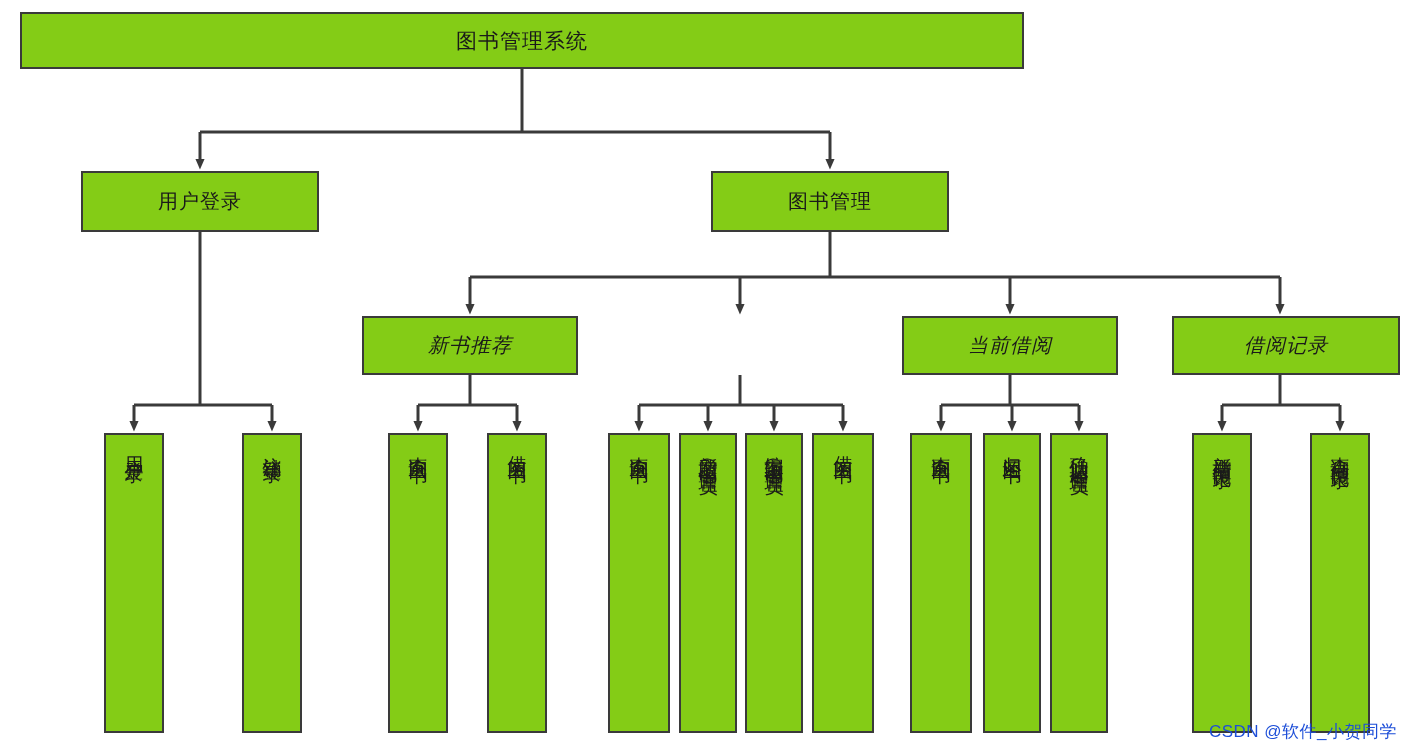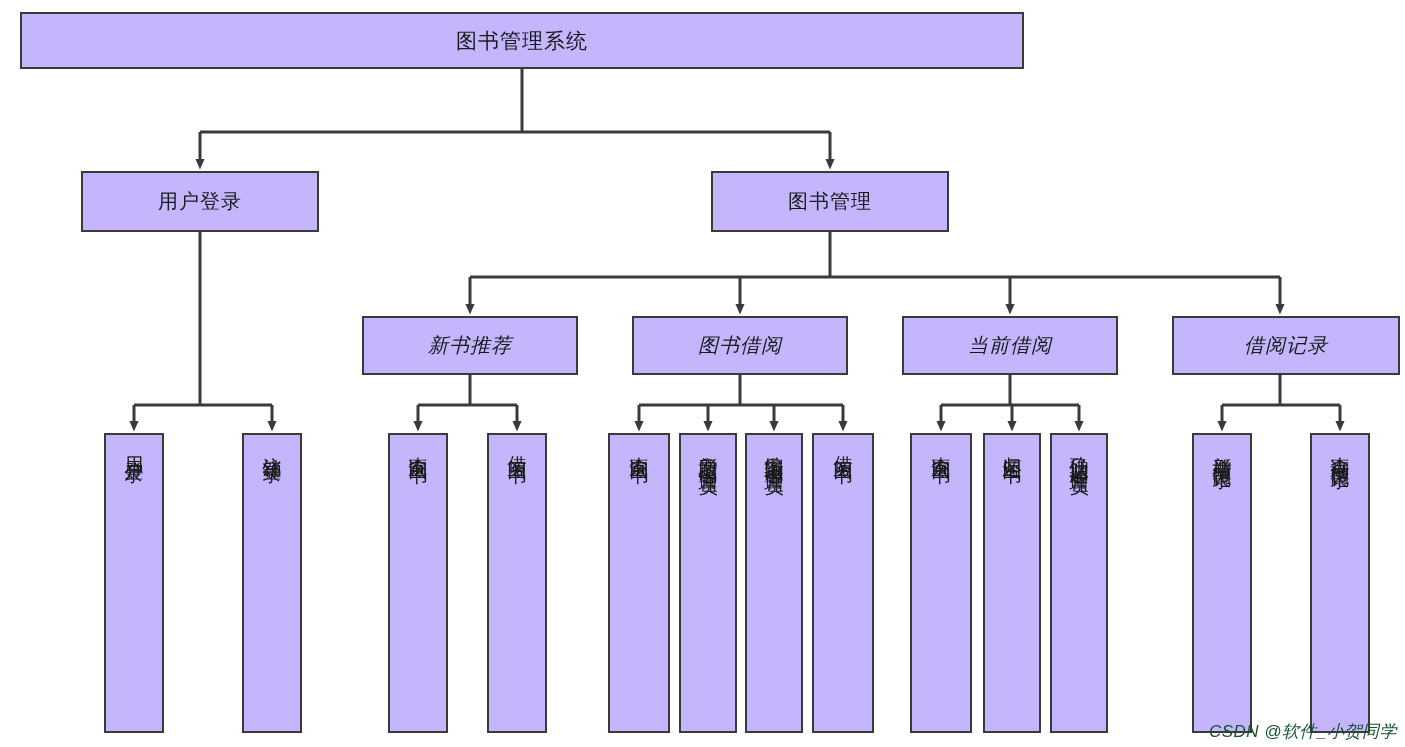--- a/index.html
+++ b/index.html
@@ -24,21 +24,21 @@
     left: 0;
     top: 0;
     width: 1405px;
     height: 747px;
     pointer-events: none;
   }
   .node {
     position: absolute;
     box-sizing: border-box;
     border: 2px solid #3a3a3a;
-    background: #c4b5fd;
+    background: #84cc16;
     display: flex;
     align-items: center;
     justify-content: center;
     text-align: center;
     color: #1a1a1a;
     z-index: 2;
   }
   .node.lvl-root {
     font-size: 21px;
   }
@@ -63,26 +63,25 @@
   }
   .htext {
     letter-spacing: 1px;
     white-space: nowrap;
   }
   #watermark {
     position: absolute;
     right: 8px;
     bottom: 4px;
     font-size: 17px;
-    color: #14532d;
+    color: #1d4ed8;
     letter-spacing: 0.5px;
     white-space: nowrap;
     z-index: 3;
     font-family: "Liberation Sans", "DejaVu Sans", sans-serif;
-    font-style: italic;
   }
 </style>
 </head>
 <body>
 
 <div id="canvas">
 
   <svg id="edges" viewBox="0 0 1405 747" width="1405" height="747" xmlns="http://www.w3.org/2000/svg">
     <defs>
       <marker id="arrow" markerWidth="12" markerHeight="12" refX="1.5" refY="5" orient="auto" markerUnits="userSpaceOnUse">
@@ -154,23 +153,20 @@
   <div class="node lvl-2" style="left:81px; top:171px; width:238px; height:61px;">
     <span class="htext">用户登录</span>
   </div>
   <div class="node lvl-2" style="left:711px; top:171px; width:238px; height:61px;">
     <span class="htext">图书管理</span>
   </div>
 
   <div class="node lvl-3" style="left:362px; top:316px; width:216px; height:59px;">
     <span class="htext">新书推荐</span>
   </div>
-  <div class="node lvl-3" style="left:632px; top:316px; width:216px; height:59px;">
-    <span class="htext">图书借阅</span>
-  </div>
   <div class="node lvl-3" style="left:902px; top:316px; width:216px; height:59px;">
     <span class="htext">当前借阅</span>
   </div>
   <div class="node lvl-3" style="left:1172px; top:316px; width:228px; height:59px;">
     <span class="htext">借阅记录</span>
   </div>
 
   <div class="node leaf" style="left:104px; top:433px; width:60px; height:300px;">
     <span class="vtext">用户登录</span>
   </div>

